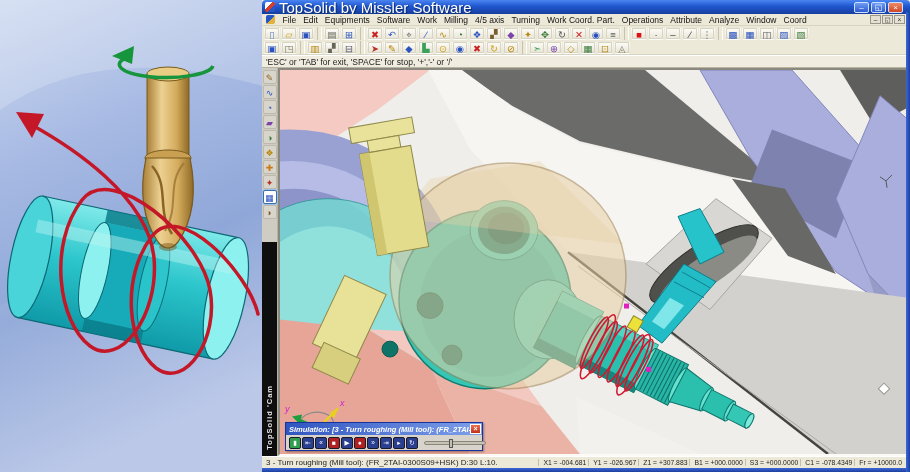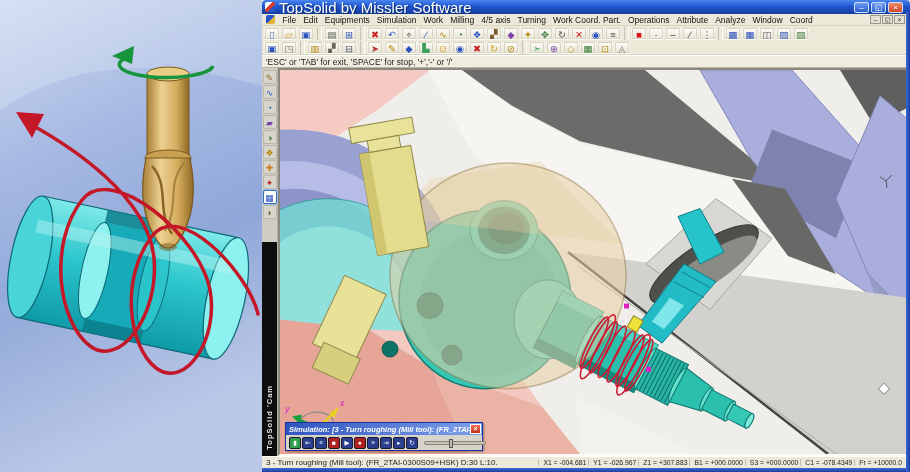--- a/index.html
+++ b/index.html
@@ -137,21 +137,21 @@
           <span class="win-btn close">×</span>
         </div>
     </div>
 
     <div class="menubar">
       <div class="app-icon"></div>
       <div style="display:flex;">
           <span class="menu-item">File</span>
           <span class="menu-item">Edit</span>
           <span class="menu-item">Equipments</span>
-          <span class="menu-item">Simulation</span>
+          <span class="menu-item">Software</span>
           <span class="menu-item">Work</span>
           <span class="menu-item">Milling</span>
           <span class="menu-item">4/5 axis</span>
           <span class="menu-item">Turning</span>
           <span class="menu-item">Work Coord. Part.</span>
           <span class="menu-item">Operations</span>
           <span class="menu-item">Attribute</span>
           <span class="menu-item">Analyze</span>
           <span class="menu-item">Window</span>
           <span class="menu-item">Coord</span>

